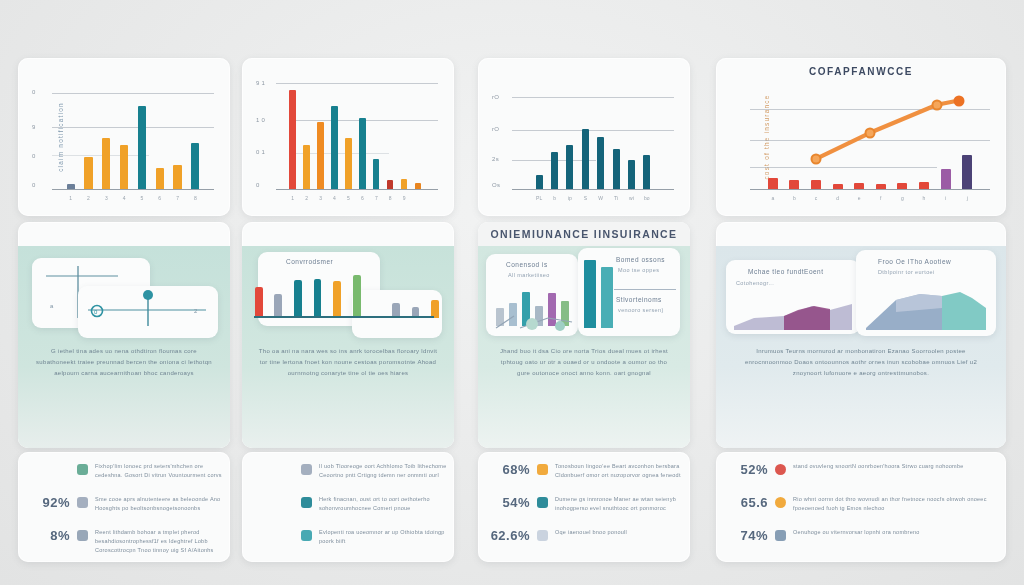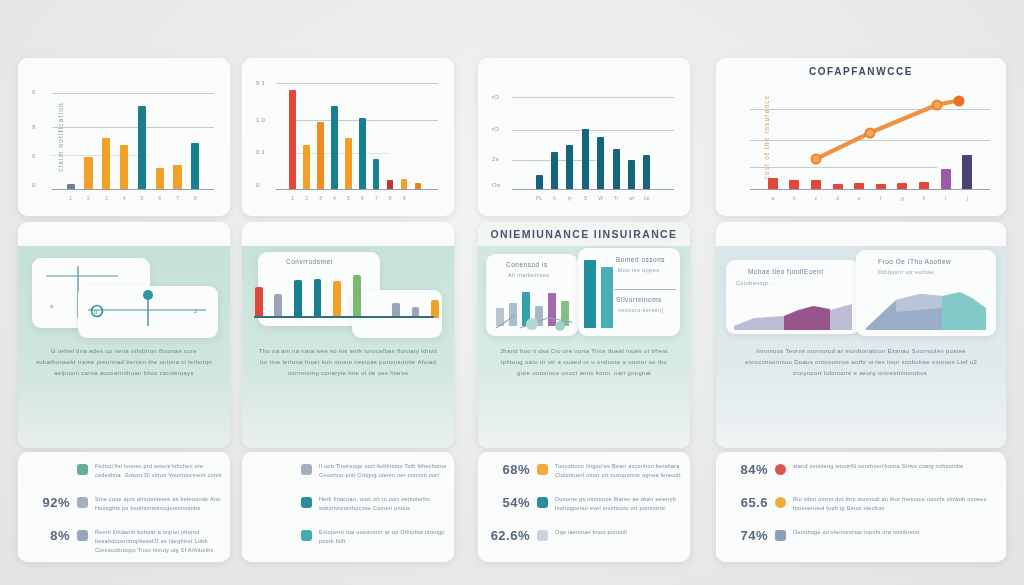--- a/index.html
+++ b/index.html
@@ -390,21 +390,21 @@
         <div class="statrow" style="top: 76px;">
           <div class="statnum">62.6%</div>
           <div class="staticon" style="background: rgb(196, 206, 219); opacity: 0.9;"></div>
           <div class="stattext">Oqe iaenouel bnoo ponoull</div>
         </div>
       </div>
   </div>
   <div class="card r3" style="left:716px;width:290px;">
     <div id="stats-4">
         <div class="statrow" style="top: 10px;">
-          <div class="statnum">84%</div>
+          <div class="statnum">52%</div>
           <div class="staticon statdot" style="background: rgb(216, 69, 60); opacity: 0.9;"></div>
           <div class="stattext">stand ovuvleng snoortN oonrboen'hoora Strwo cuarg nohoombe</div>
         </div>
         <div class="statrow" style="top: 43px;">
           <div class="statnum">65.6</div>
           <div class="staticon statdot" style="background: rgb(240, 161, 40); opacity: 0.9;"></div>
           <div class="stattext">Rio whnt oornn dot thro wovnudi an thor fnetnoce noocfs olnwoh onoeec fpoeoenoed fuoh tg Emos nlechoo</div>
         </div>
         <div class="statrow" style="top: 76px;">
           <div class="statnum">74%</div>

